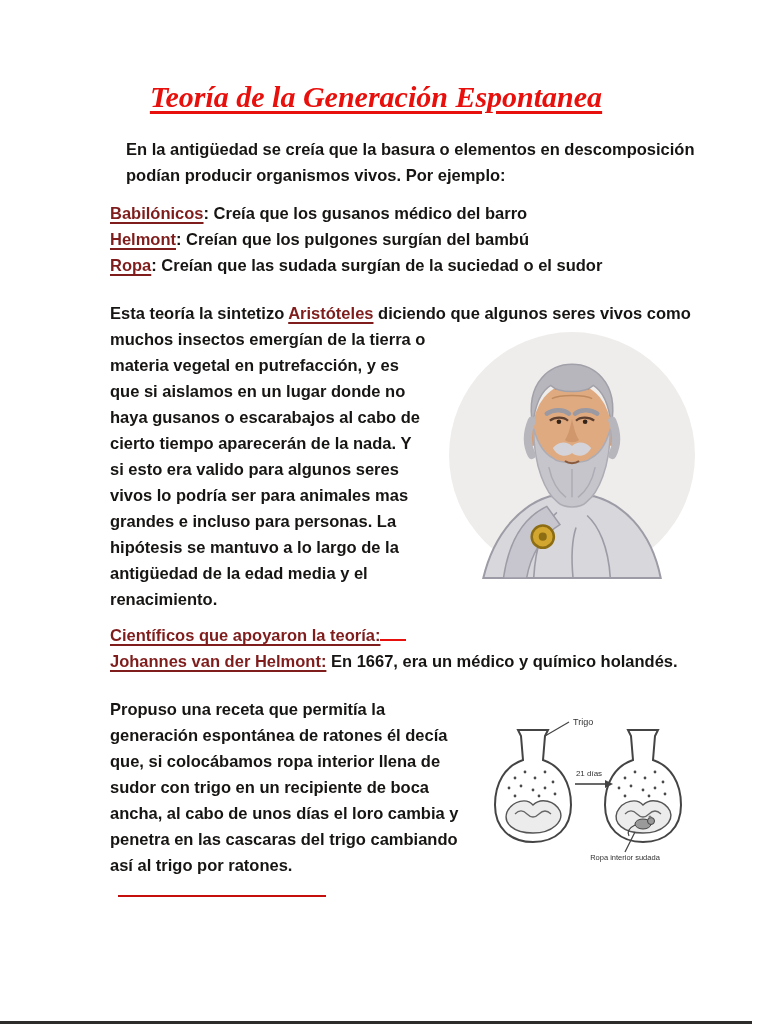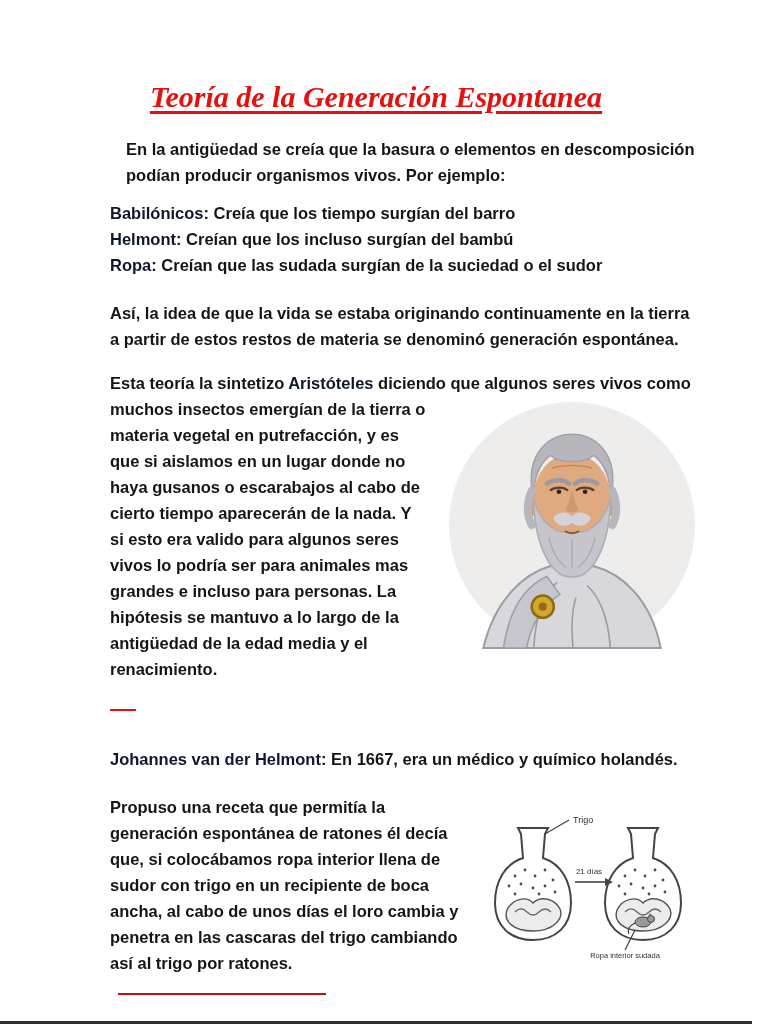--- a/index.html
+++ b/index.html
@@ -35,25 +35,26 @@
     margin: 0 0 26px 0;
     text-align: left;
   }
   .constrain { max-width: 585px; }
   .intro   { margin-bottom: 12px; margin-left: 16px; }
   .examples { margin-bottom: 22px; }
   .ex-line { display: block; }
   .idea    { margin-bottom: 18px; }
   .arist   { margin-bottom: 10px; }
   .sci-heading { margin-bottom: 0; }
-  .helmont { margin-bottom: 22px; margin-top: 28px; }
+  .helmont { margin-bottom: 22px; }
   .recipe  { margin-bottom: 0; }
 
   .red-term {
-    color: #0f172a;
+    color: #7f1d1d;
+    text-decoration: underline;
     text-decoration-thickness: 2px;
     text-underline-offset: 3px;
     cursor: pointer;
   }
   .tail-underline {
     display: inline-block;
     width: 26px; height: 0.85em;
     border-bottom: 2px solid #e8100c;
     vertical-align: baseline;
   }
@@ -95,26 +96,25 @@
 </head>
 <body>
 
 <div class="page">
 
   <h1 class="doc-title">Teoría de la Generación Espontanea</h1>
 
   <p class="para constrain intro">En la antigüedad se creía que la basura o elementos en descomposición podían producir organismos vivos. Por ejemplo:</p>
 
   <p class="para examples">
-    <span class="ex-line"><a class="red-term">Babilónicos</a><span>: Creía que los tiempo surgían del barro</span></span>
-    <span class="ex-line"><a class="red-term">Helmont</a><span>: Creían que los incluso surgían del bambú</span></span>
+    <span class="ex-line"><a class="red-term">Babilónicos</a><span>: Creía que los gusanos médico del barro</span></span>
+    <span class="ex-line"><a class="red-term">Helmont</a><span>: Creían que los pulgones surgían del bambú</span></span>
     <span class="ex-line"><a class="red-term">Ropa</a><span>: Creían que las sudada surgían de la suciedad o el sudor</span></span>
   </p>
 
-  <p class="para constrain idea">Así, la idea de que la vida se estaba originando continuamente en la tierra a partir de estos restos de materia se denominó generación espontánea.</p>
 
   <p class="para arist">
     <span class="fl-spacer"></span>
     <span class="fl-portrait">
       <svg viewBox="0 0 250 250" xmlns="http://www.w3.org/2000/svg">
         <circle cx="126" cy="126" r="122" fill="#efedeb"></circle>
 
         <path d="M38 248 C50 198 80 174 104 167 L148 167 C174 174 204 198 214 248 Z" fill="#d8d7dc" stroke="#9d9ca6" stroke-width="2"></path>
         <path d="M88 248 C90 214 99 193 111 183 M164 248 C162 216 152 196 141 186 M127 248 C125 226 126 210 130 198" stroke="#9d9ca6" stroke-width="1.6" fill="none"></path>
         <path d="M58 248 C64 206 82 186 101 177 L114 195 C97 205 85 225 81 248 Z" fill="#c7c6ce" stroke="#9d9ca6" stroke-width="1.5"></path>
@@ -142,21 +142,21 @@
         <path d="M106 70 C114 66 138 66 146 70 M109 61 C117 57 135 57 143 61" stroke="#c08a5f" stroke-width="1.4" fill="none"></path>
 
         <path d="M87 96 C79 52 106 36 126 36 C146 36 173 52 165 96 C162 72 154 61 147 57 C139 65 113 65 105 57 C98 61 90 72 87 96 Z" fill="#b7b6bd" stroke="#a2a1a9" stroke-width="1.5"></path>
         <path d="M86 92 C81 104 81 116 86 126 M166 92 C171 104 171 116 166 126" stroke="#b7b6bd" stroke-width="8" fill="none" stroke-linecap="round"></path>
       </svg>
     </span>
     <span>Esta teoría la sintetizo </span><a class="red-term">Aristóteles</a><span> diciendo que algunos seres vivos como muchos insectos emergían de la tierra o materia vegetal en putrefacción, y es que si aislamos en un lugar donde no haya gusanos o escarabajos al cabo de cierto tiempo aparecerán de la nada. Y si esto era valido para algunos seres vivos lo podría ser para animales mas grandes e incluso para personas. La hipótesis se mantuvo a lo largo de la antigüedad de la edad media y el renacimiento.</span>
   </p>
 
   <p class="para sci-heading">
-    <span class="tail-underline"></span>
+    <a class="red-term">Científicos que apoyaron la teoría:</a><span class="tail-underline"></span>
   </p>
 
   <p class="para constrain helmont">
     <a class="red-term">Johannes van der Helmont:</a><span> En 1667, era un médico y químico holandés.</span>
   </p>
 
   <p class="para recipe">
     <span class="fl-flask">
       <svg viewBox="0 0 212 158" xmlns="http://www.w3.org/2000/svg">
         <g id="flaskL">

